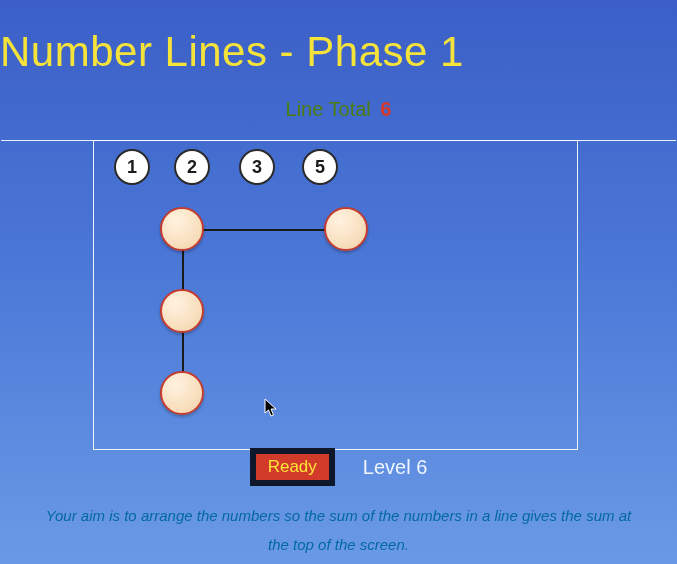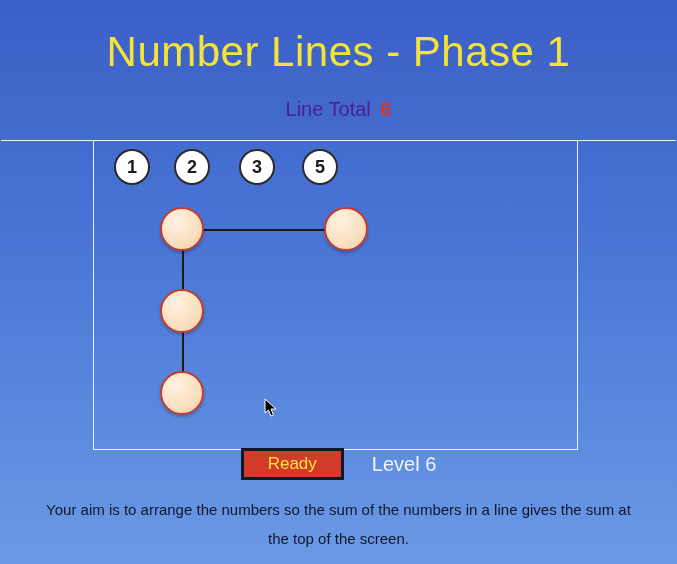--- a/index.html
+++ b/index.html
@@ -7,34 +7,34 @@
     width: 677px;
     height: 564px;
     overflow: hidden;
     font-family: Verdana, Geneva, sans-serif;
   }
   body {
     background: linear-gradient(180deg, #3b5fc7 0%, #4a76d6 45%, #6a9ae6 100%);
     position: relative;
   }
   .title {
-    text-align: center;
+    text-align: left;
     color: #f5e33a;
     font-size: 42px;
     font-weight: 500;
     padding-top: 28px;
     letter-spacing: 0.5px;
   }
   .line-total-row {
     text-align: center;
     margin-top: 22px;
     font-size: 20px;
   }
   .line-total-label {
-    color: #4c1d95;
+    color: #4d7c0f;
   }
   .line-total-value {
     color: #d63728;
     font-weight: 700;
     margin-left: 4px;
   }
   .game-area {
     position: absolute;
     left: 93px;
     top: 140px;
@@ -94,38 +94,39 @@
   }
   .footer-top {
     display: flex;
     align-items: center;
     justify-content: center;
     gap: 28px;
   }
   .ready-btn {
     background: #d23a2a;
     color: #ffe43a;
-    border: 3px solid #0f172a;
-    padding: 3px 24px;
+    border: 6px solid #0f172a;
+    padding: 3px 12px;
     font-size: 17px;
     font-family: inherit;
     font-weight: 500;
     cursor: pointer;
   }
   .level-label {
     color: #eef5ff;
     font-size: 20px;
   }
   .instructions {
-    color: #0f172a;
+    color: #0369a1;
     font-size: 15px;
     line-height: 1.9;
     margin-top: 16px;
     padding: 0 40px;
     text-align: center;
+    font-style: italic;
   }
   .cursor {
     position: absolute;
     left: 264px;
     top: 398px;
     pointer-events: none;
   }
 </style>
 </head>
 <body>

